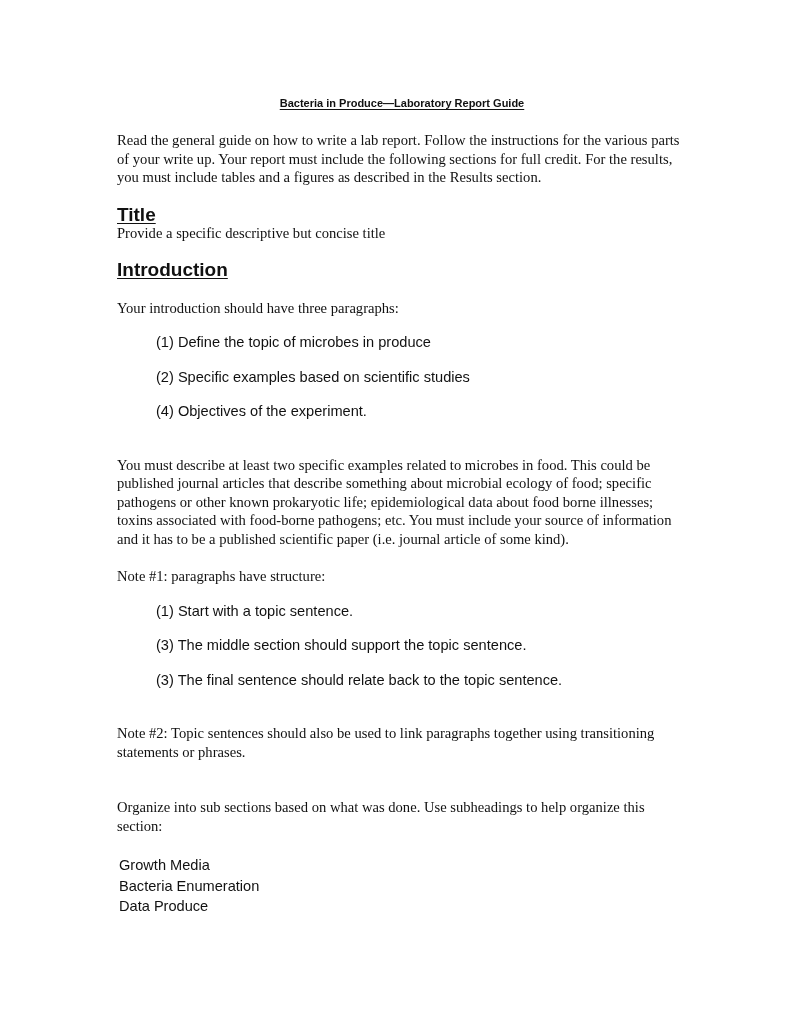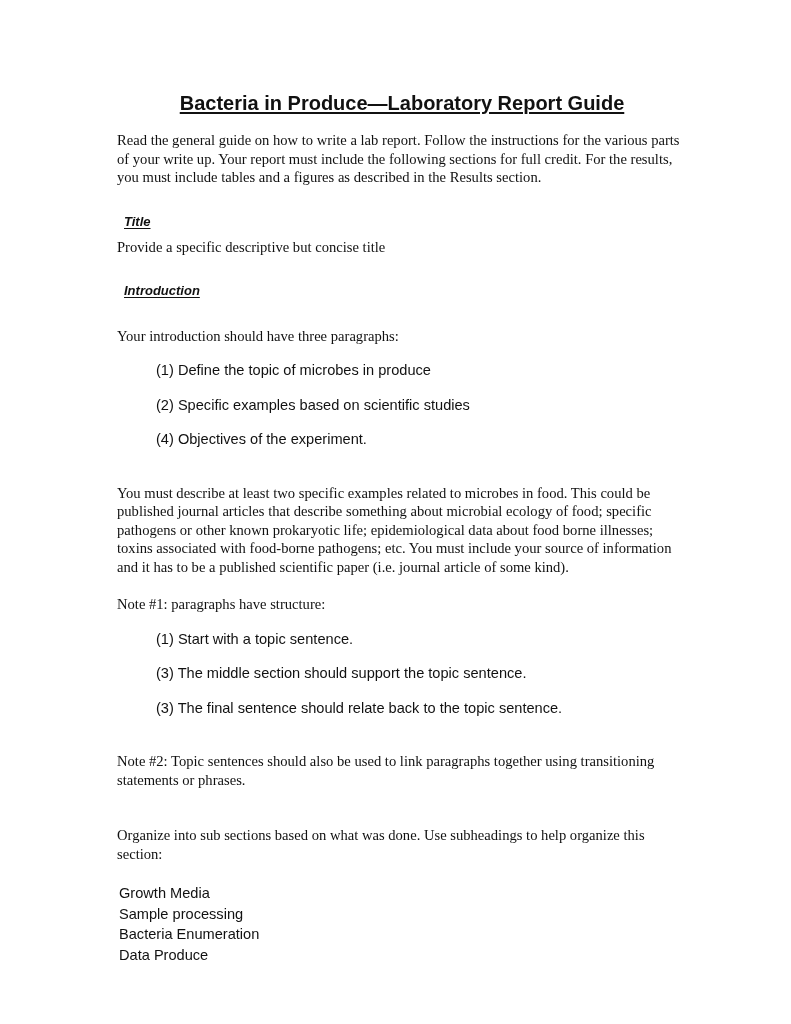--- a/index.html
+++ b/index.html
@@ -22,37 +22,36 @@
       width: 570px;
       font-size: 14.6px;
       line-height: 18.6px;
     }
     .doc-title {
       text-align: center;
       font-weight: bold;
       text-decoration: underline;
       text-underline-offset: 2px;
       margin: 0 0 18.6px 0;
-      font-size: 20px;
+      font-size: 11px;
       padding-left: 0;
     }
     .para {
       margin: 0;
       font-family: Liberation Serif, serif;
     }
     .blank {
       height: 18.6px;
     }
     .heading {
       font-weight: bold;
       text-decoration: underline;
       text-underline-offset: 2px;
-      margin: 7px;
-      font-size: 13px;
-      font-style: italic;
+      margin: 0;
+      font-size: 19px;
     }
     .list-item {
       padding-left: 23px;
       margin: 16px;
     }
     .plain-line {
       margin: 2px;
     }
     .extra-gap {
       height: 18.6px;
@@ -100,18 +99,17 @@
     <p class="para">Note #2: Topic sentences should also be used to link paragraphs together using transitioning statements or phrases.</p>
   </section>
 
   <div class="blank"></div>
   <div class="extra-gap"></div>
 
   <section>
     <p class="para">Organize into sub sections based on what was done.  Use subheadings to help organize this section:</p>
     <div class="blank"></div>
     <p class="plain-line">Growth Media</p>
-    <p class="plain-line">Sample processing</p>
     <p class="plain-line">Bacteria Enumeration</p>
     <p class="plain-line">Data Produce</p>
   </section>
 
 </div>
 
 </body></html>

